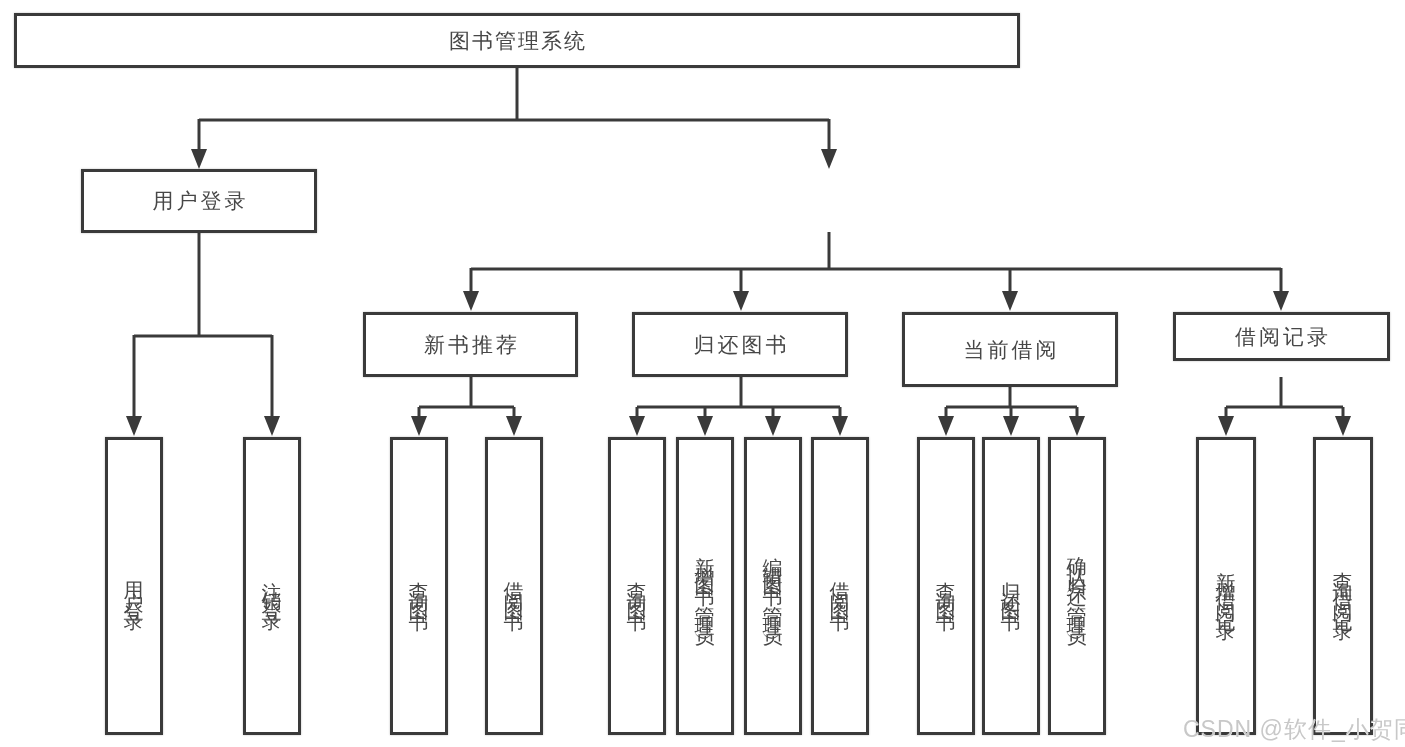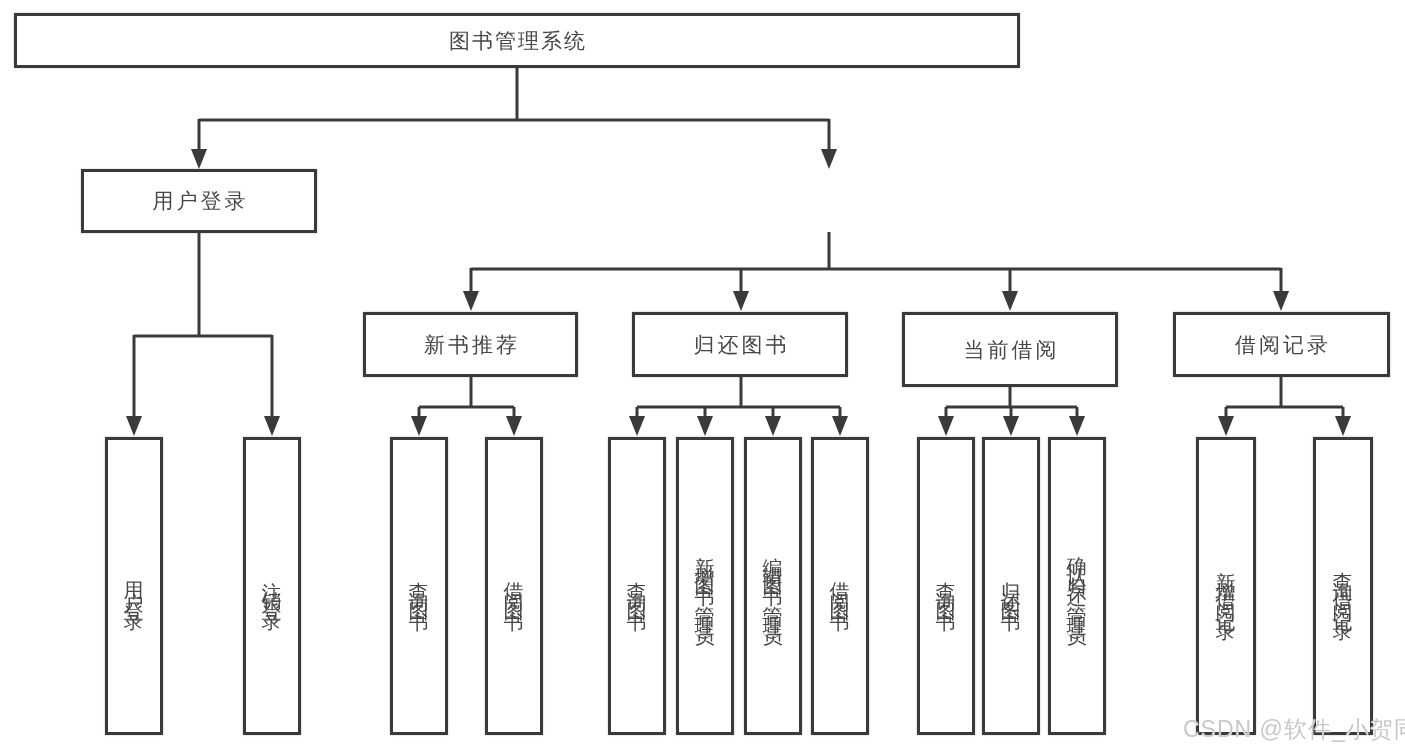--- a/index.html
+++ b/index.html
@@ -101,21 +101,21 @@
     </g>
   </svg>
 
   <div class="box root-label" style="left:14px; top:13px; width:1006px; height:55px;">图书管理系统</div>
 
   <div class="box hlabel" style="left:81px; top:169px; width:236px; height:64px;">用户登录</div>
 
   <div class="box hlabel" style="left:363px; top:312px; width:215px; height:65px;">新书推荐</div>
   <div class="box hlabel" style="left:632px; top:312px; width:216px; height:65px;">归还图书</div>
   <div class="box hlabel" style="left:902px; top:312px; width:216px; height:75px;">当前借阅</div>
-  <div class="box hlabel" style="left:1173px; top:312px; width:217px; height:65px;font-family:Liberation Mono, monospace;">借阅记录</div>
+  <div class="box hlabel" style="left:1173px; top:312px; width:217px; height:49px;font-family:Liberation Mono, monospace;">借阅记录</div>
 
   <div class="box vbox" style="left:105px; top:437px; width:58px; height:298px;">用户登录</div>
   <div class="box vbox" style="left:243px; top:437px; width:58px; height:298px;">注销登录</div>
 
   <div class="box vbox" style="left:390px; top:437px; width:58px; height:298px;">查询图书</div>
   <div class="box vbox" style="left:485px; top:437px; width:58px; height:298px;">借阅图书</div>
 
   <div class="box vbox" style="left:608px; top:437px; width:58px; height:298px;">查询图书</div>
   <div class="box vbox" style="left:676px; top:437px; width:58px; height:298px;">新增图书（管理员）</div>
   <div class="box vbox" style="left:744px; top:437px; width:58px; height:298px;">编辑图书（管理员）</div>

